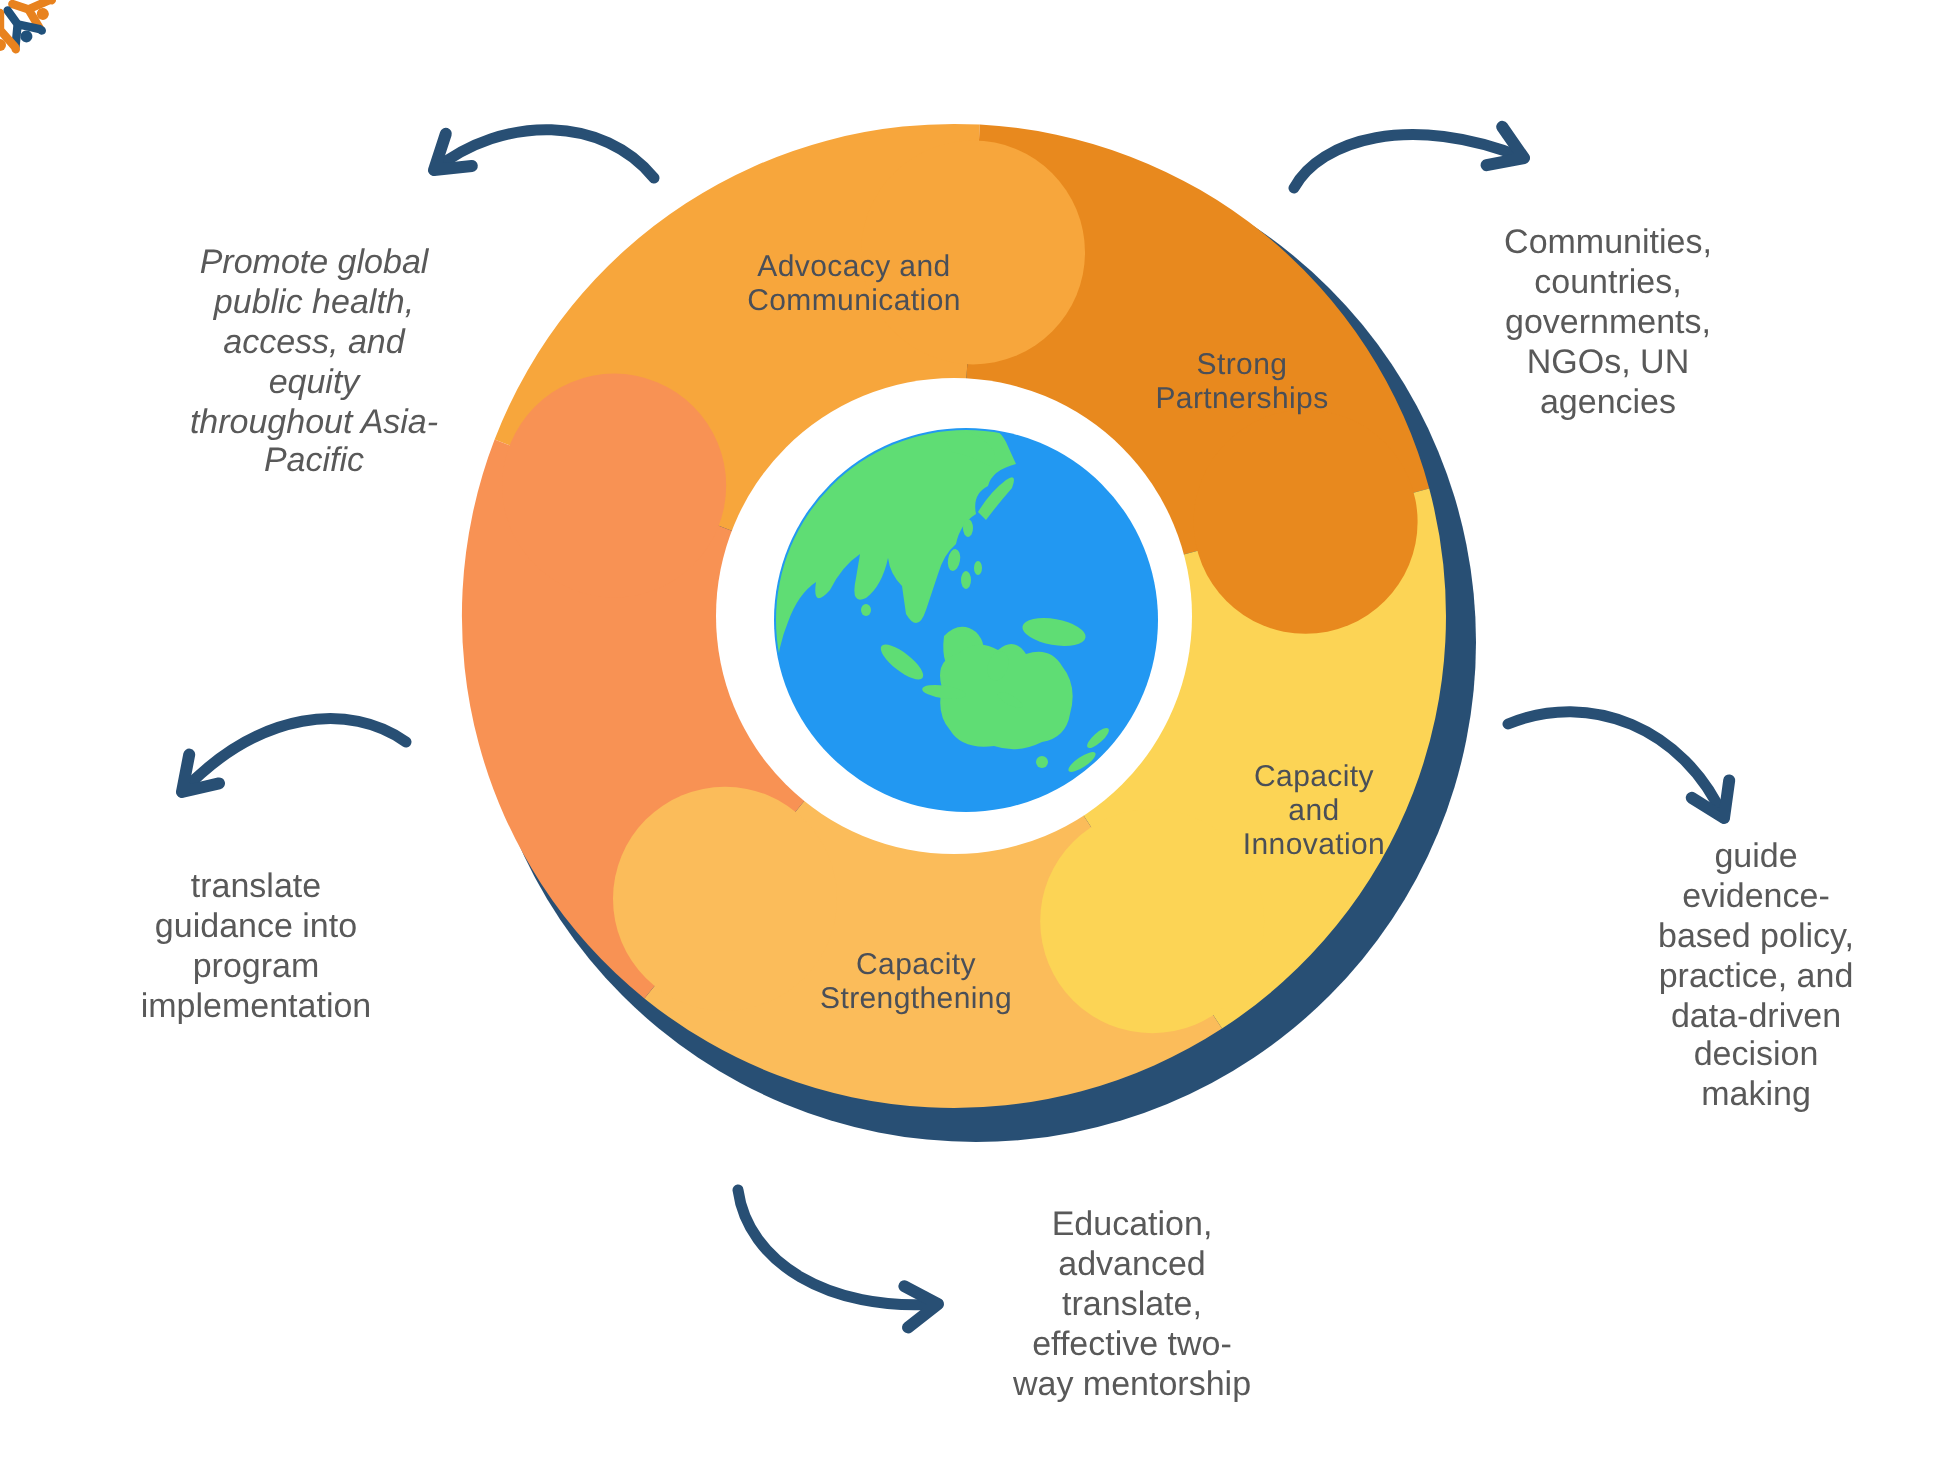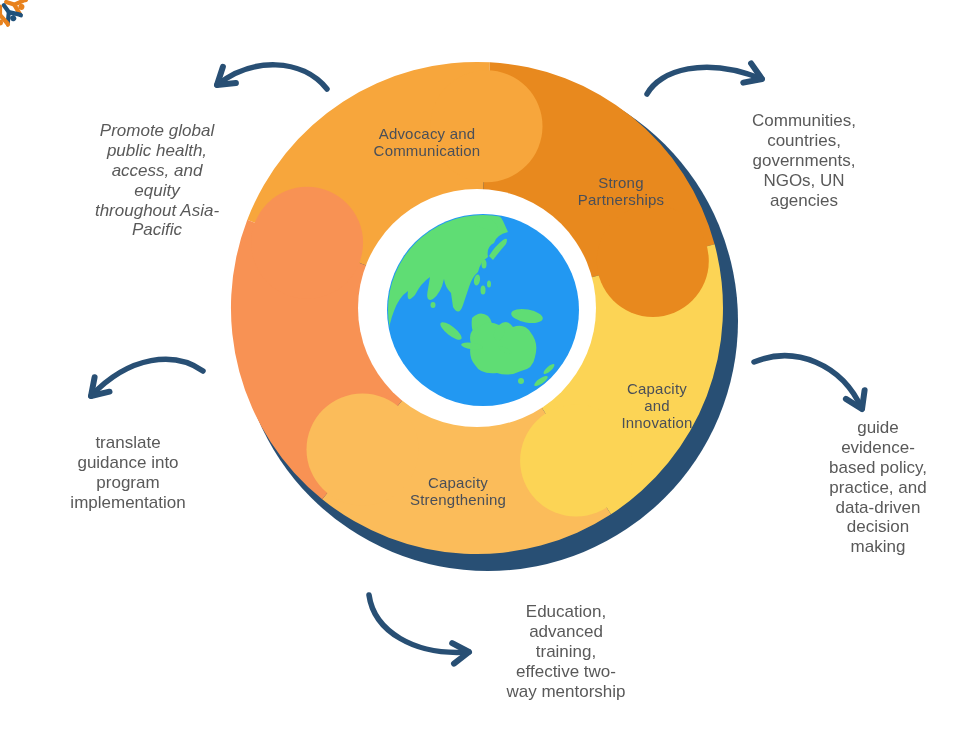--- a/index.html
+++ b/index.html
@@ -175,20 +175,20 @@
 governments,
 NGOs, UN
 agencies</div>
   <div class="annotation" id="ann-right">guide evidence-
 based policy,
 practice, and
 data-driven
 decision making</div>
   <div class="annotation" id="ann-bottom">Education,
 advanced
-training,
+translate,
 effective two-
 way mentorship</div>
   <div class="annotation" id="ann-left">translate
 guidance into
 program
 implementation</div>
 </div>
 
 </body></html>

